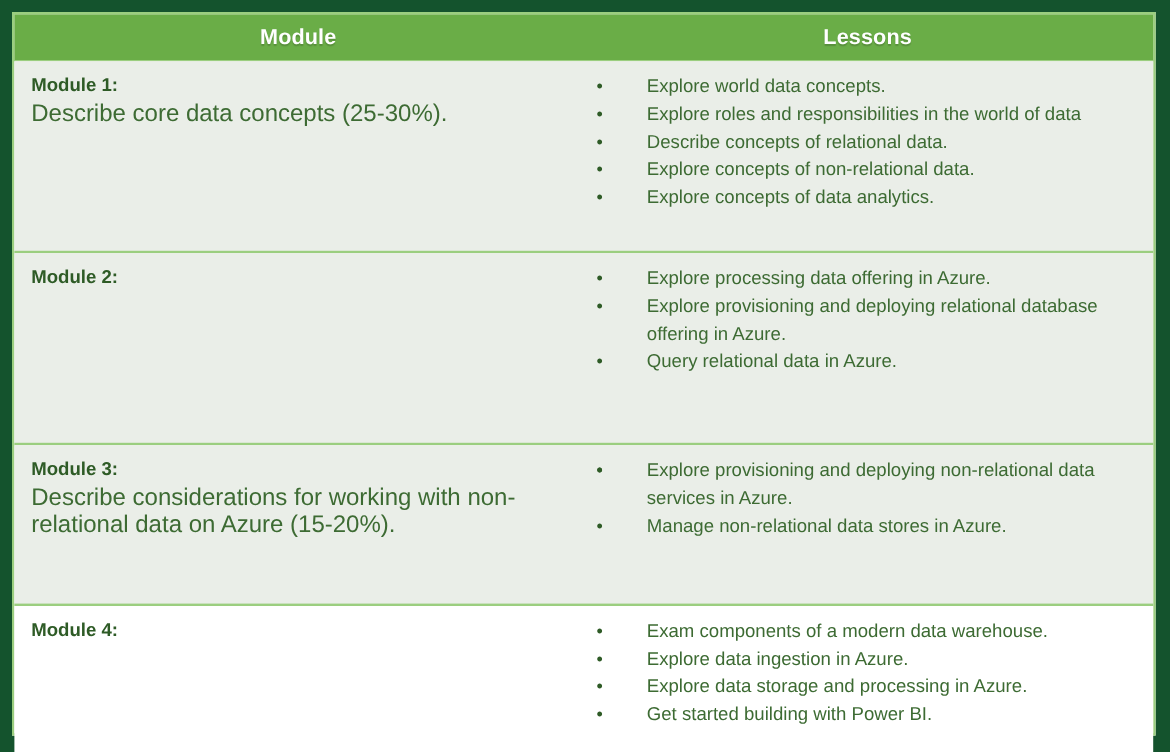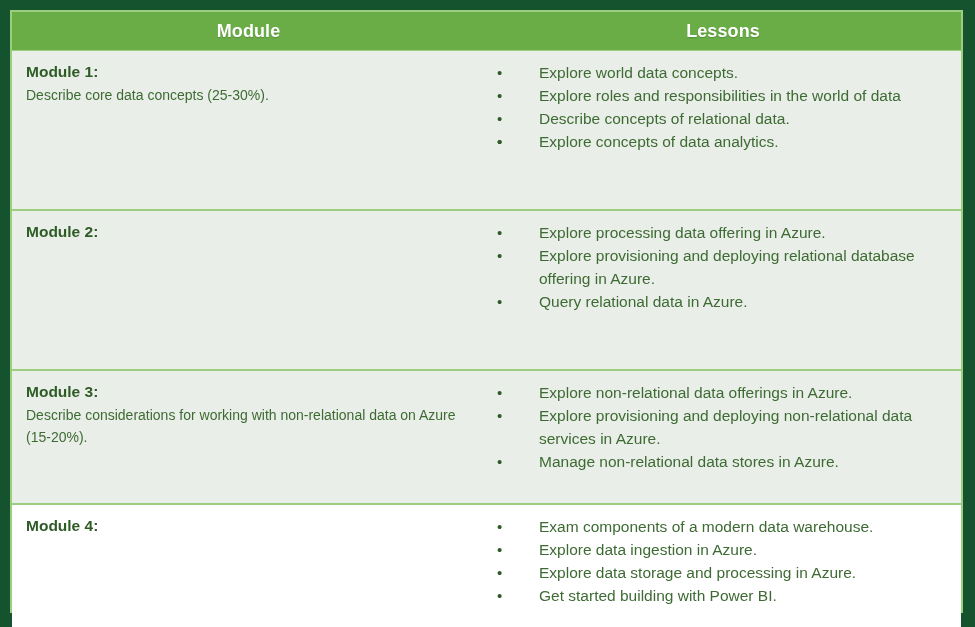--- a/index.html
+++ b/index.html
@@ -85,21 +85,21 @@
 
   .mod-title {
     color: #2e5b26;
     font-size: 15.5px;
     font-weight: bold;
     line-height: 22px;
     margin: 0 0 1px 0;
   }
   .mod-desc {
     color: #3d6b33;
-    font-size: 14px;
+    font-size: 20px;
     line-height: 22px;
     margin: 0;
     max-width: 430px;
   }
 
   ul.lessons {
     list-style: none;
     margin: 0;
     padding: 0;
   }
@@ -137,21 +137,21 @@
     <div class="trow row-1">
       <div class="cell-module">
         <div class="mod-title">Module 1:</div>
         <div class="mod-desc">Describe core data concepts (25-30%).</div>
       </div>
       <div class="cell-lessons">
         <ul class="lessons">
           <li><span class="bullet">•</span><span>Explore world data concepts.</span></li>
           <li><span class="bullet">•</span><span>Explore roles and responsibilities in the world of data</span></li>
           <li><span class="bullet">•</span><span>Describe concepts of relational data.</span></li>
-          <li><span class="bullet">•</span></li>
+          <li><span class="bullet">•</span><span>Explore concepts of non-relational data.</span></li>
           <li><span class="bullet">•</span><span>Explore concepts of data analytics.</span></li>
         </ul>
       </div>
     </div>
 
     <div class="trow row-2">
       <div class="cell-module">
         <div class="mod-title">Module 2:</div>
       </div>
       <div class="cell-lessons">
@@ -163,21 +163,21 @@
       </div>
     </div>
 
     <div class="trow row-3">
       <div class="cell-module">
         <div class="mod-title">Module 3:</div>
         <div class="mod-desc">Describe considerations for working with non-relational data on Azure (15-20%).</div>
       </div>
       <div class="cell-lessons">
         <ul class="lessons">
-          <li><span class="bullet">•</span><span>Explore non-relational data offerings in Azure.</span></li>
+          <li><span class="bullet">•</span></li>
           <li><span class="bullet">•</span><span>Explore provisioning and deploying non-relational data services in Azure.</span></li>
           <li><span class="bullet">•</span><span>Manage non-relational data stores in Azure.</span></li>
         </ul>
       </div>
     </div>
 
     <div class="trow row-4 alt last">
       <div class="cell-module">
         <div class="mod-title">Module 4:</div>
       </div>

